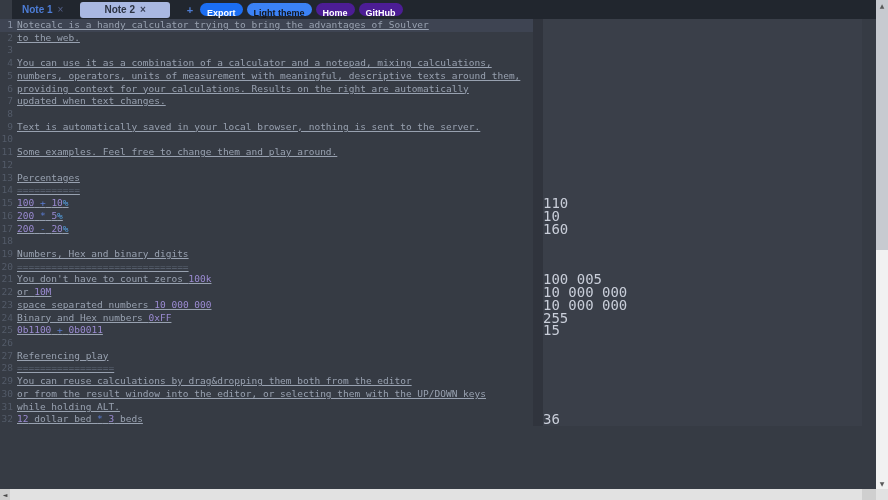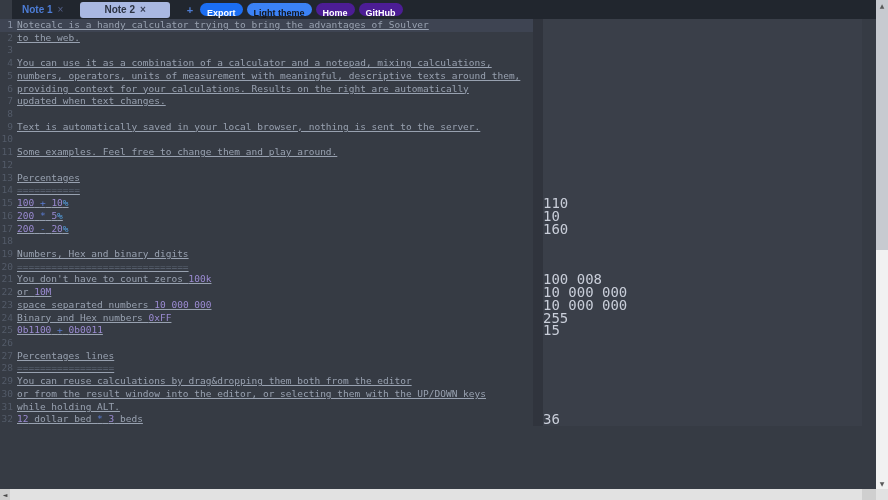--- a/index.html
+++ b/index.html
@@ -109,21 +109,21 @@
       <div class="line"><span class="num">17</span><span class="code"><span class="n">200</span><span> </span><span class="o">-</span><span> </span><span class="n">20</span><span class="p">%</span></span></div>
       <div class="line"><span class="num">18</span><span class="code"></span></div>
       <div class="line"><span class="num">19</span><span class="code"><span>Numbers, Hex and binary digits</span></span></div>
       <div class="line"><span class="num">20</span><span class="code"><span class="eq">==============================</span></span></div>
       <div class="line"><span class="num">21</span><span class="code"><span>You don't have to count zeros </span><span class="n">100k</span></span></div>
       <div class="line"><span class="num">22</span><span class="code"><span>or </span><span class="n">10M</span></span></div>
       <div class="line"><span class="num">23</span><span class="code"><span>space separated numbers </span><span class="n">10 000 000</span></span></div>
       <div class="line"><span class="num">24</span><span class="code"><span>Binary and Hex numbers </span><span class="n">0xFF</span></span></div>
       <div class="line"><span class="num">25</span><span class="code"><span class="n">0b1100</span><span> </span><span class="o">+</span><span> </span><span class="n">0b0011</span></span></div>
       <div class="line"><span class="num">26</span><span class="code"></span></div>
-      <div class="line"><span class="num">27</span><span class="code"><span>Percentages lines</span></span></div>
+      <div class="line"><span class="num">27</span><span class="code"><span>Referencing play</span></span></div>
       <div class="line"><span class="num">28</span><span class="code"><span class="eq">=================</span></span></div>
       <div class="line"><span class="num">29</span><span class="code"><span>You can reuse calculations by drag&amp;dropping them both from the editor</span></span></div>
       <div class="line"><span class="num">30</span><span class="code"><span>or from the result window into the editor, or selecting them with the UP/DOWN keys</span></span></div>
       <div class="line"><span class="num">31</span><span class="code"><span>while holding ALT.</span></span></div>
       <div class="line"><span class="num">32</span><span class="code"><span class="n">12</span><span> dollar bed </span><span class="o">*</span><span> </span><span class="n">3</span><span> beds</span></span></div>
     </div>
   <div class="results-col">
       <div class="rline"></div>
       <div class="rline"></div>
       <div class="rline"></div>
@@ -137,21 +137,21 @@
       <div class="rline"></div>
       <div class="rline"></div>
       <div class="rline"></div>
       <div class="rline"></div>
       <div class="rline">110</div>
       <div class="rline">10</div>
       <div class="rline">160</div>
       <div class="rline"></div>
       <div class="rline"></div>
       <div class="rline"></div>
-      <div class="rline">100 008</div>
+      <div class="rline">100 005</div>
       <div class="rline">10 000 000</div>
       <div class="rline">10 000 000</div>
       <div class="rline">255</div>
       <div class="rline">15</div>
       <div class="rline"></div>
       <div class="rline"></div>
       <div class="rline"></div>
       <div class="rline"></div>
       <div class="rline"></div>
       <div class="rline"></div>

